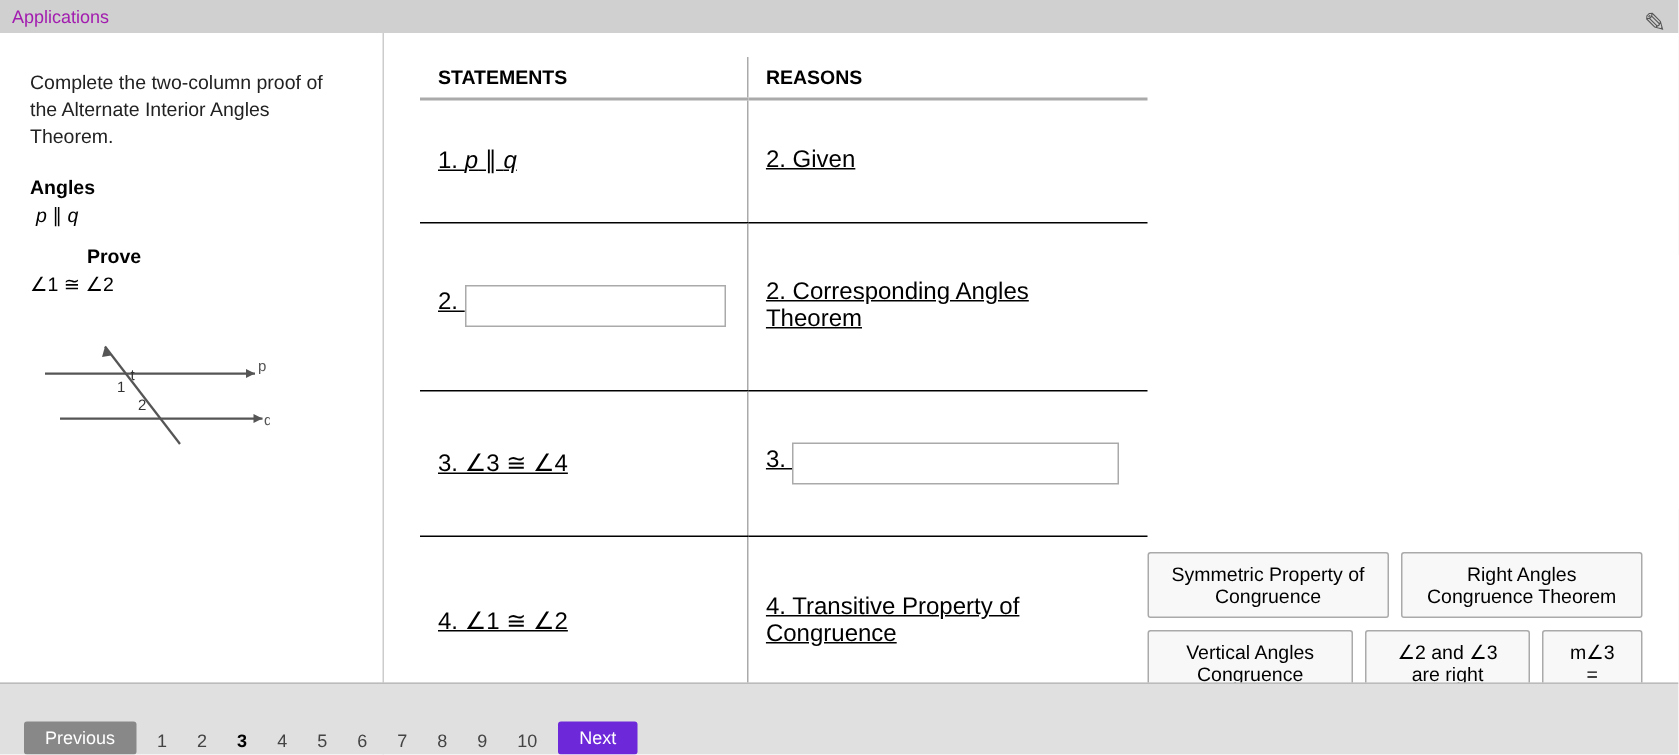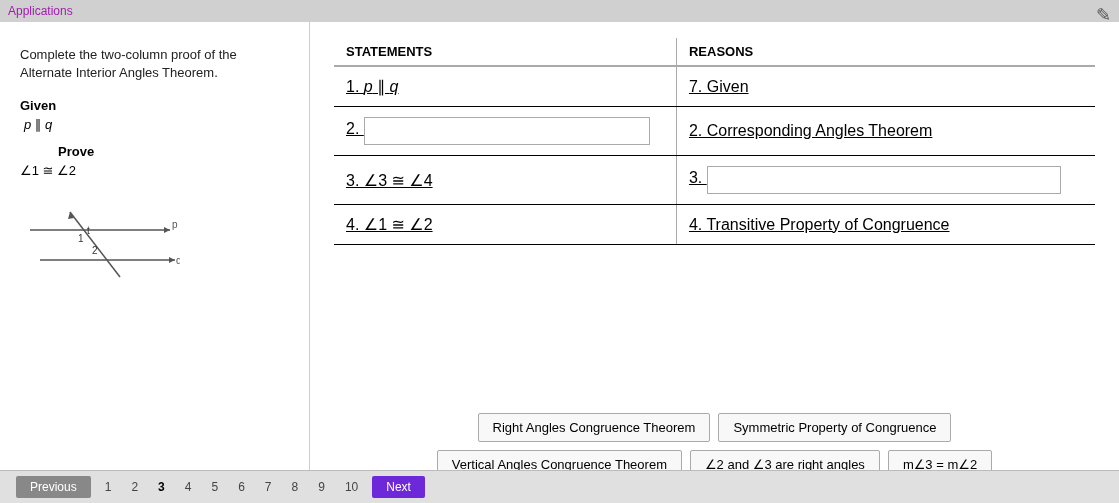--- a/index.html
+++ b/index.html
@@ -20,21 +20,21 @@
       padding: 0 8px;
       font-size: 12px;
       color: #a21caf;
     }
     .main-content {
       display: flex;
       height: calc(503px - 22px);
       background: #fff;
     }
     .left-panel {
-      width: 310px;
+      width: 256px;
       padding: 24px 20px;
       border-right: 1px solid #ccc;
       background: #fff;
       flex-shrink: 0;
     }
     .left-panel .title {
       font-size: 13px;
       color: #222;
       margin-bottom: 16px;
       line-height: 1.4;
@@ -62,21 +62,21 @@
     .diagram {
       width: 160px;
       height: 80px;
       margin-top: 8px;
     }
     .right-panel {
       flex: 1;
       padding: 16px 24px;
       background: #fff;
       display: flex;
-      flex-direction: column;
+      flex-direction: row;
     }
     .proof-table {
       width: 100%;
       border-collapse: collapse;
       margin-bottom: 16px;
     }
     .proof-table thead tr th {
       text-align: left;
       font-weight: bold;
       font-size: 13px;
@@ -121,24 +121,24 @@
       padding: 6px 14px;
       font-size: 13px;
       cursor: pointer;
       border-radius: 2px;
     }
     .bottom-nav {
       position: absolute;
       bottom: 0;
       left: 0;
       right: 0;
-      height: 33px;
+      height: 48px;
       background: #e0e0e0;
       display: flex;
-      align-items: center;
+      align-items: flex-end;
       padding: 0 16px;
       gap: 8px;
       border-top: 1px solid #bbb;
     }
     .nav-btn {
       background: #888;
       color: white;
       border: none;
       padding: 4px 14px;
       font-size: 12px;
@@ -172,21 +172,21 @@
 
 <div class="top-bar">
   <span>Applications</span>
 </div>
 
 <div class="main-content">
 
   <div class="left-panel">
     <div class="title">Complete the two-column proof of the Alternate Interior Angles Theorem.</div>
 
-    <div class="given-label">Given</div>
+    <div class="given-label">Angles</div>
     <div class="given-value">
       <em>p</em> ∥ <em>q</em>
     </div>
 
     <div class="prove-label">Prove</div>
     <div class="prove-value">
       ∠1 ≅ ∠2
     </div>
 
     
@@ -218,21 +218,21 @@
       <thead>
         <tr>
           <th>STATEMENTS</th>
           <th>REASONS</th>
         </tr>
       </thead>
       <tbody>
 
         <tr>
           <td>1. <em>p</em> ∥ <em>q</em></td>
-          <td>7. Given</td>
+          <td>2. Given</td>
         </tr>
 
         <tr>
           <td>
             2. <span class="input-box" contenteditable="true" style=""></span>
           </td>
           <td>2. Corresponding Angles Theorem</td>
         </tr>
 
         <tr>
@@ -244,22 +244,22 @@
 
         <tr>
           <td>4. ∠1 ≅ ∠2</td>
           <td>4. Transitive Property of Congruence</td>
         </tr>
       </tbody>
     </table>
 
     <div class="answer-buttons">
       <div class="answer-row">
+        <button class="answer-btn">Symmetric Property of Congruence</button>
         <button class="answer-btn">Right Angles Congruence Theorem</button>
-        <button class="answer-btn">Symmetric Property of Congruence</button>
       </div>
       <div class="answer-row">
         <button class="answer-btn">Vertical Angles Congruence Theorem</button>
         <button class="answer-btn">∠2 and ∠3 are right angles</button>
         <button class="answer-btn">m∠3 = m∠2</button>
       </div>
     </div>
   </div>
 </div>
 

